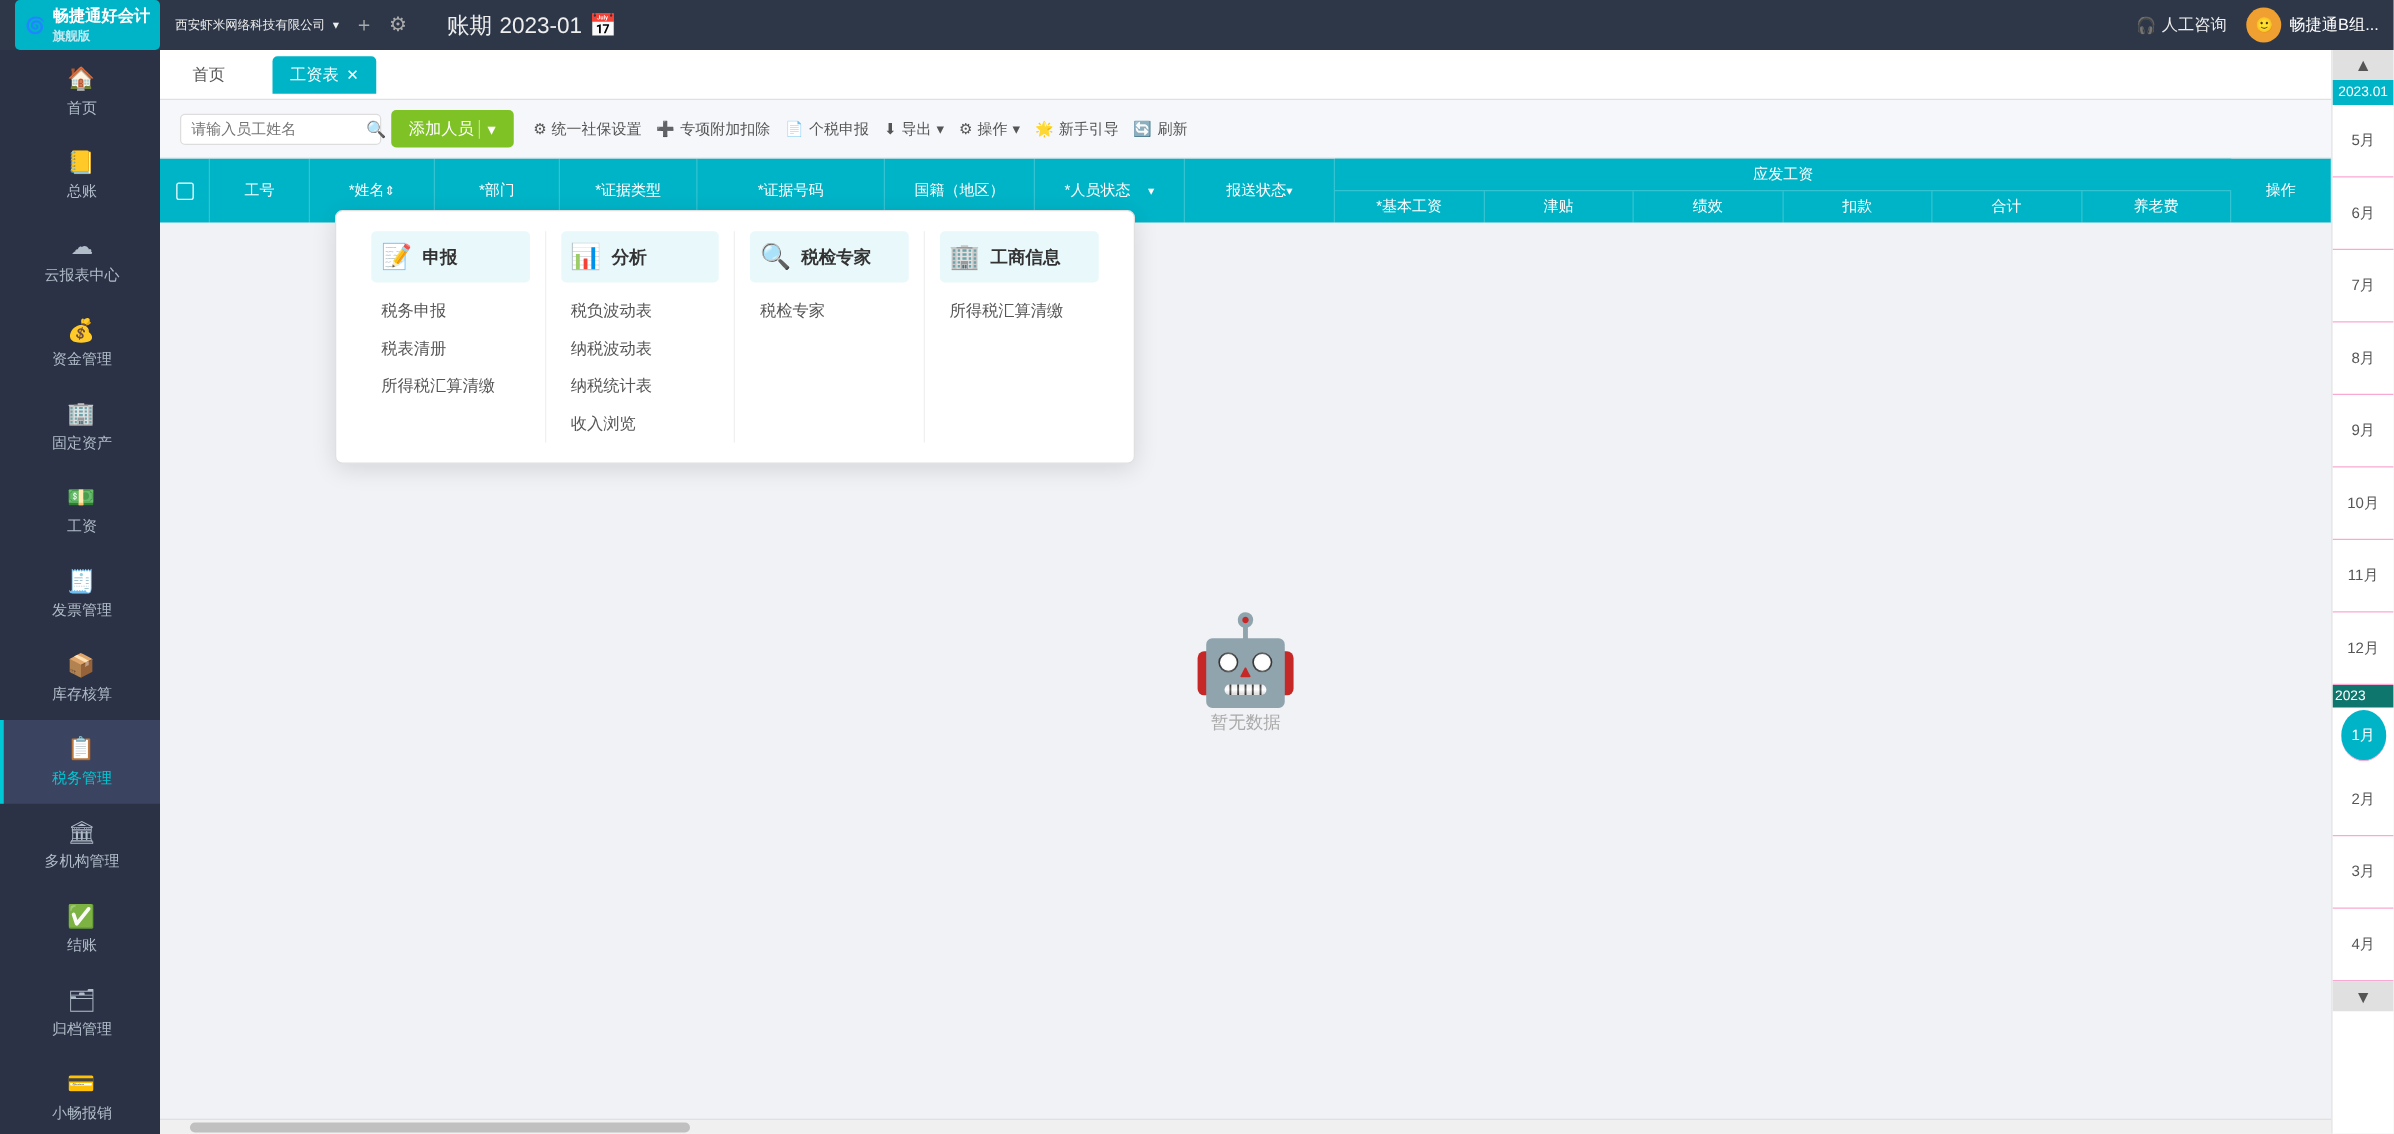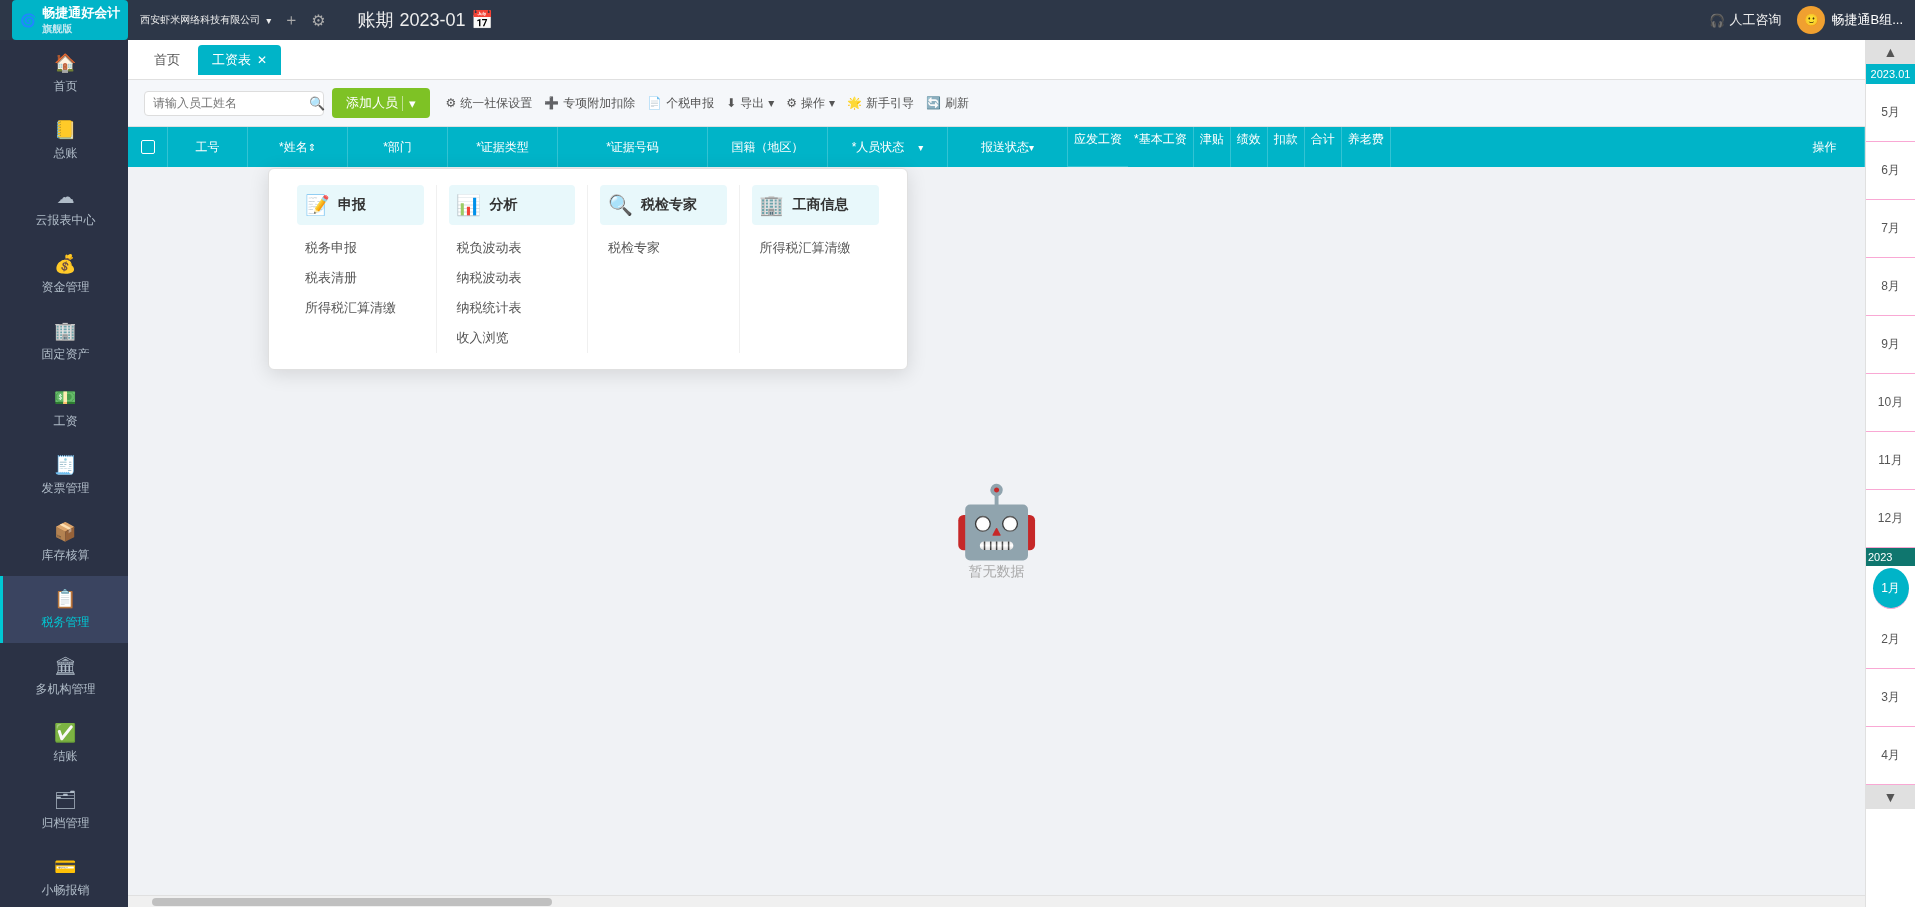--- a/index.html
+++ b/index.html
@@ -50,31 +50,31 @@
     
     .tab-bar {
       background: #fff; border-bottom: 1px solid #e0e0e0;
       display: flex; align-items: center; padding: 0 12px; height: 40px; gap: 4px;
     }
     .tab-item {
       padding: 6px 14px; font-size: 13px; cursor: pointer;
       border-radius: 4px 4px 0 0; display: flex; align-items: center; gap: 6px;
     }
     .tab-item.home { color: #555; }
-    .tab-item.active { background: #00b4c8; color: #fff; }
+    .tab-item.active { background: #00b4c8; color: #fff; margin-left: 20px; }
     .tab-close { font-size: 12px; color: #fff; cursor: pointer; }
 
     
     .toolbar {
       background: #f5f7fa; padding: 8px 16px; display: flex; align-items: center; gap: 8px;
       border-bottom: 1px solid #e0e0e0;
     }
     .search-input-wrap {
       display: flex; align-items: center; background: #fff; border: 1px solid #ddd;
-      border-radius: 4px; padding: 4px 8px; gap: 16px; width: 180px;
+      border-radius: 4px; padding: 4px 8px; gap: 0; width: 161px;
     }
     .search-input-wrap input {
       border: none; outline: none; font-size: 12px; color: #555; width: 140px;
       background: transparent;
     }
     .btn-add { background: #7ec225; color: #fff; border: none; border-radius: 4px; padding: 6px 14px; font-size: 13px; cursor: pointer; display: flex; align-items: center; gap: 4px; }
     .btn-add-arrow { border-left: 1px solid rgba(255,255,255,0.5); padding-left: 6px; }
     .toolbar-actions { display: flex; align-items: center; gap: 12px; margin-left: 8px; }
     .toolbar-action { display: flex; align-items: center; gap: 4px; color: #555; font-size: 12px; cursor: pointer; white-space: nowrap; }
 
@@ -89,21 +89,21 @@
     }
     .th-checkbox { width: 40px; flex-shrink: 0; }
     .th-id { width: 80px; }
     .th-name { width: 100px; }
     .th-dept { width: 100px; }
     .th-id-type { width: 110px; }
     .th-id-num { width: 150px; }
     .th-region { width: 120px; }
     .th-status { width: 120px; gap: 14px; }
     .th-report-status { width: 120px; }
-    .th-salary-group { flex: 1; display: flex; flex-direction: row; border-right: none; }
+    .th-salary-group { flex: 1; display: flex; flex-direction: column; border-right: none; }
     .th-salary-main { background: #00b4c8; padding: 4px 6px; text-align: center; border-bottom: 1px solid rgba(255,255,255,0.2); }
     .th-salary-sub { display: flex; }
     .th-salary-sub-cell { flex: 1; padding: 4px 6px; text-align: center; border-right: 1px solid rgba(255,255,255,0.2); white-space: nowrap; }
     .th-ops { width: 80px; text-align: center; }
 
     
     .empty-state {
       display: flex; flex-direction: column; align-items: center; justify-content: center;
       flex: 1; padding: 60px;
     }

